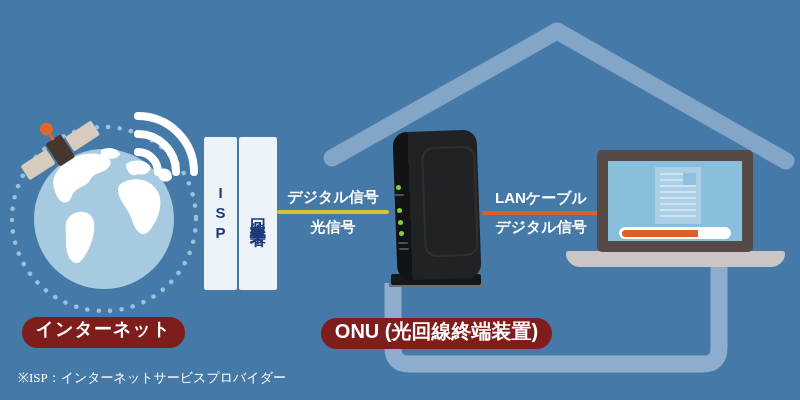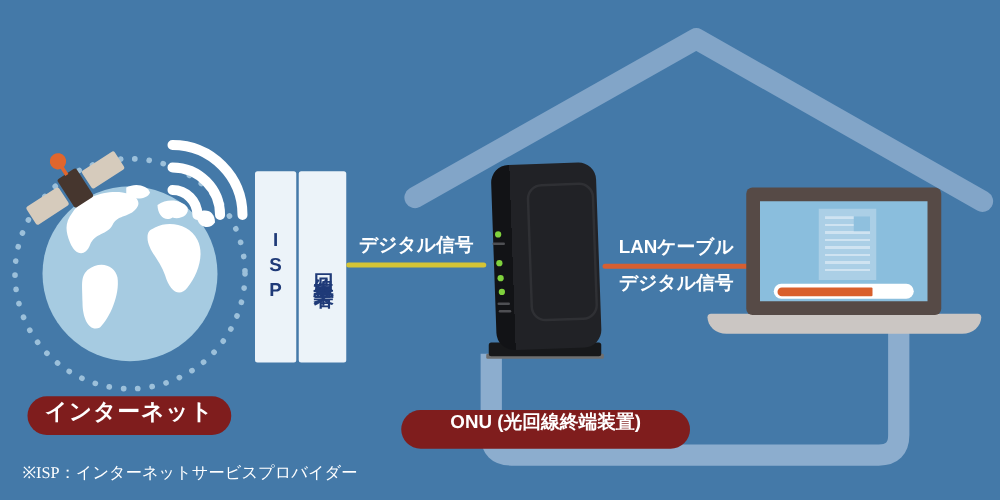--- a/index.html
+++ b/index.html
@@ -66,21 +66,21 @@
   .laptop-base{left:566px;top:251px;width:219px;height:16px;background:#cbc6c3;
     border-radius:3px 3px 16px 16px / 3px 3px 14px 14px;}
 
   
   .pill{
     position:absolute;height:31px;background:#7f1d1d;border-radius:16px;
     color:#ffffff;display:flex;align-items:flex-start;justify-content:center;
     white-space:nowrap;
   }
   .pill-internet{left:22px;top:317px;width:163px;font-size:18px;font-weight:bold;letter-spacing:1px;}
-  .pill-onu{left:321px;top:328px;width:231px;font-size:15px;font-weight:bold;}
+  .pill-onu{left:321px;top:318px;width:231px;font-size:20px;font-weight:bold;}
 
   .footnote{left:18px;top:368px;color:#ffffff;font-size:13px;white-space:nowrap;font-family:Liberation Serif, serif;}
 </style>
 </head>
 <body>
 
 <div class="scene">
 
   <svg class="abs" style="left:0;top:0" width="800" height="400" viewBox="0 0 800 400">
     <path d="M332 158 L557 31 L786 161" fill="none" stroke="#82a5c8" stroke-width="17" stroke-linecap="round" stroke-linejoin="round"></path>
@@ -120,20 +120,21 @@
 
   <div class="isp-box isp-box1">
     <span class="vtext">ISP</span>
   </div>
   <div class="isp-box isp-box2">
     <span class="vtext">回線事業者</span>
   </div>
 
   <div class="conn-line fiber-line abs"></div>
   <div class="line-label lbl-fiber-top">デジタル信号</div>
+  <div class="line-label lbl-fiber-bot">光信号</div>
 
   <div class="conn-line lan-line abs"></div>
   <div class="line-label lbl-lan-top">LANケーブル</div>
   <div class="line-label lbl-lan-bot">デジタル信号</div>
 
   <div class="abs onu-device">
     <div class="onu-stand-base"></div>
     <div class="onu-stand"></div>
     <div class="onu-body">
       <div class="onu-panel"></div>

